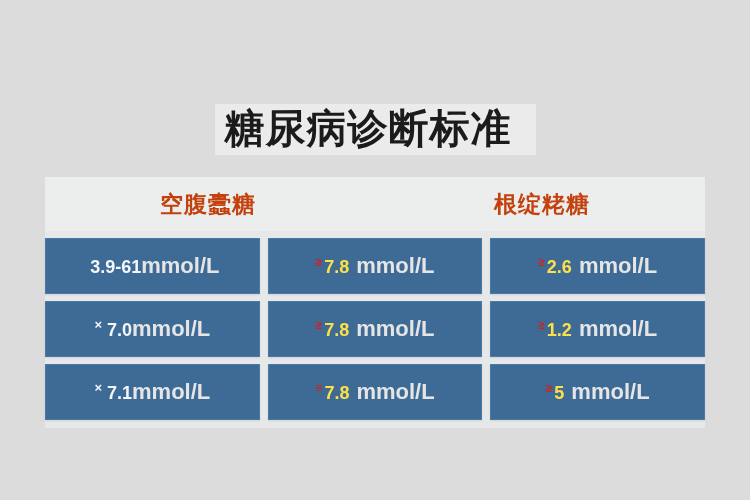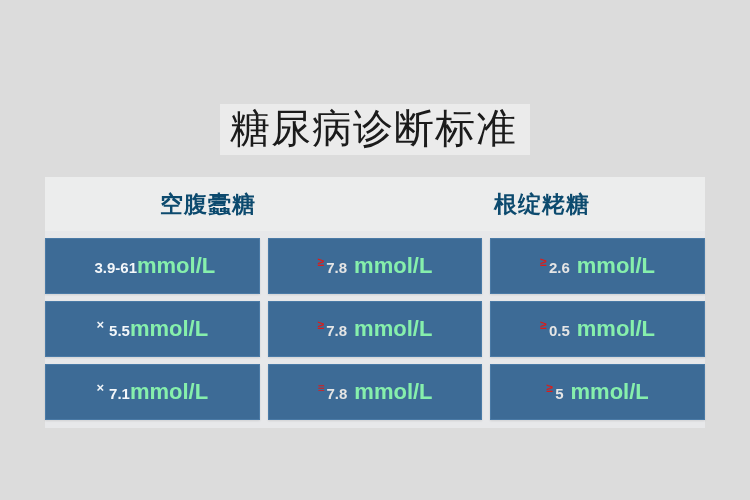--- a/index.html
+++ b/index.html
@@ -19,25 +19,25 @@
   #title-wrap {
     position: absolute;
     top: 104px;
     left: 0;
     width: 750px;
     text-align: center;
   }
   #title-text {
     display: inline-block;
     font-size: 40px;
-    font-weight: normal;
+    font-weight: bold;
     letter-spacing: 1px;
     color: #1b1b1b;
     background: #ebebeb;
-    padding: 3px 13px 5px 10px;
+    padding: 3px 24px 5px 10px;
     line-height: 1.08;
     font-family: "DejaVu Sans", "Liberation Sans", sans-serif;
   }
 
   
   #table-card {
     position: absolute;
     left: 45px;
     top: 177px;
     width: 660px;
@@ -53,21 +53,21 @@
     height: 54px;
     box-sizing: border-box;
   }
   .header-cell {
     flex: 1 1 0;
     display: flex;
     align-items: center;
     justify-content: center;
     font-size: 23px;
     font-weight: bold;
-    color: #0c4a6e;
+    color: #c2410c;
     letter-spacing: 1px;
     font-family: "DejaVu Sans", "Liberation Sans", sans-serif;
     background: #eceded;
     margin: 0 4px;
   }
   .header-cell:first-child { margin-left: 0; }
   .header-cell:last-child { margin-right: 0; text-align: center; }
 
   .data-row {
     display: flex;
@@ -100,31 +100,31 @@
     line-height: 1;
     position: relative;
     top: -7px;
     margin-right: 2px;
     font-weight: bold;
   }
   .op-mark.red { color: #e01b17; }
   .op-mark.white { color: #f2f5f8; font-size: 13px; margin-right: 5px; }
 
   .num {
-    font-size: 15px;
+    font-size: 18px;
     font-weight: bold;
     letter-spacing: 0px;
   }
-  .num.red { color: #e5e5e5; }
+  .num.red { color: #fde047; }
   .num.white { color: #f4f7fa; }
 
   .unit {
     font-size: 22px;
     font-weight: bold;
-    color: #86efac;
+    color: #e5e5e5;
     margin-left: 7px;
   }
   .unit.tight { margin-left: 0px; }
 
   #table-bottom-pad { height: 8px; }
 </style>
 </head>
 <body>
 
 <div id="title-wrap">
@@ -159,35 +159,35 @@
         <span class="num red">2.6</span>
         <span class="unit">mmol/L</span>
       </span>
     </div>
   </div>
 
   <div class="data-row">
     <div class="data-cell">
       <span class="cell-inner">
         <span class="op-mark white">×</span>
-        <span class="num white">5.5</span>
+        <span class="num white">7.0</span>
         <span class="unit tight">mmol/L</span>
       </span>
     </div>
     <div class="data-cell">
       <span class="cell-inner">
         <span class="op-mark red">≥</span>
         <span class="num red">7.8</span>
         <span class="unit">mmol/L</span>
       </span>
     </div>
     <div class="data-cell">
       <span class="cell-inner">
         <span class="op-mark red">≥</span>
-        <span class="num red">0.5</span>
+        <span class="num red">1.2</span>
         <span class="unit">mmol/L</span>
       </span>
     </div>
   </div>
 
   <div class="data-row">
     <div class="data-cell">
       <span class="cell-inner">
         <span class="op-mark white">×</span>
         <span class="num white">7.1</span>

